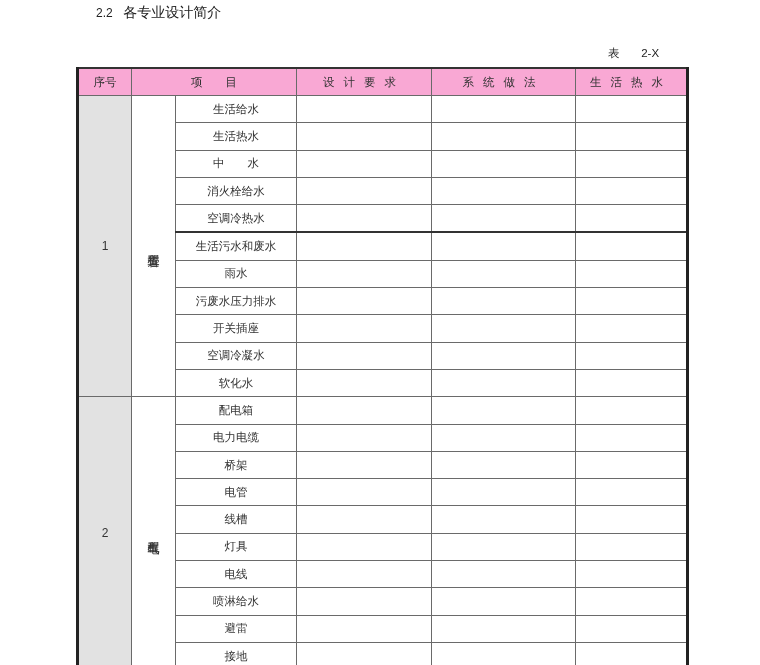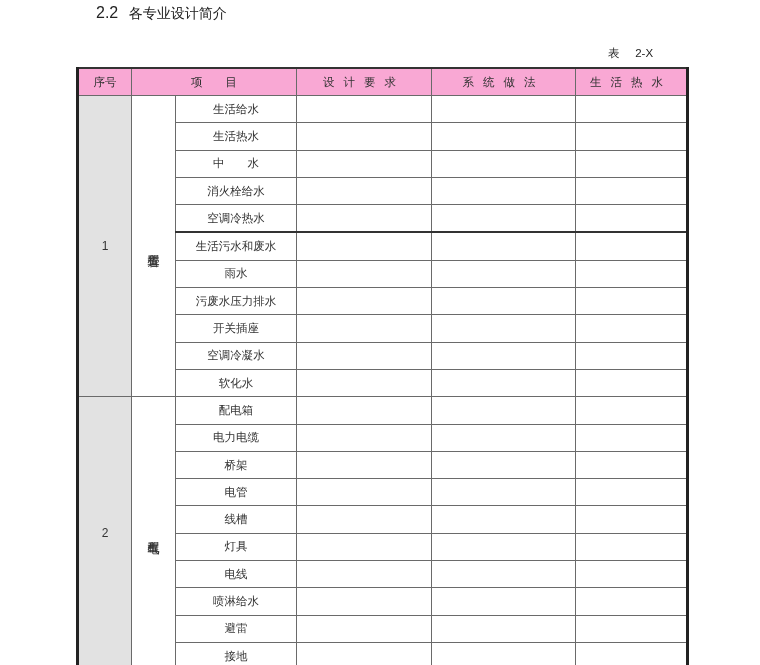--- a/index.html
+++ b/index.html
@@ -1,21 +1,21 @@
 <!DOCTYPE html>
 <html><head>
   <meta charset="utf-8">
   <style>
     html, body { margin: 0; padding: 0; background: #ffffff; }
     body { width: 760px; height: 665px; position: relative; overflow: hidden;
            font-family: "DejaVu Sans", "Liberation Sans", sans-serif; color: #333; }
     .section-title { position: absolute; left: 96px; top: 4px; font-size: 14px; color: #222; }
-    .section-title .num { font-family: "Liberation Sans", sans-serif; font-size: 16px; margin-right: 6px; }
+    .section-title .num { font-family: "Liberation Sans", sans-serif; font-size: 12px; margin-right: 6px; }
     .table-caption { position: absolute; left: 608px; top: 46px; font-size: 11.5px; color: #222; }
-    .table-caption .code { font-family: "Liberation Sans", sans-serif; margin-left: 12px; }
+    .table-caption .code { font-family: "Liberation Sans", sans-serif; margin-left: 18px; }
 
     table.spec { position: absolute; left: 76px; top: 67px; border-collapse: collapse;
                  table-layout: fixed; width: 610px; }
     table.spec td, table.spec th { border: 1px solid #6a6a6a; padding: 0; text-align: center;
                  vertical-align: middle; font-size: 11.5px; font-weight: normal; color: #333; }
     table.spec thead th { background: #f9a8d4; height: 26px; letter-spacing: 0; }
     table.spec thead th.spaced { letter-spacing: 9px; }
     table.spec tr.row td { height: 26.3px; }
     table.spec td.seq { background: #e2e2e2; font-family: "Liberation Sans", sans-serif; font-size: 12px; }
     table.spec td.cat { writing-mode: vertical-rl; text-orientation: upright; letter-spacing: 0;

